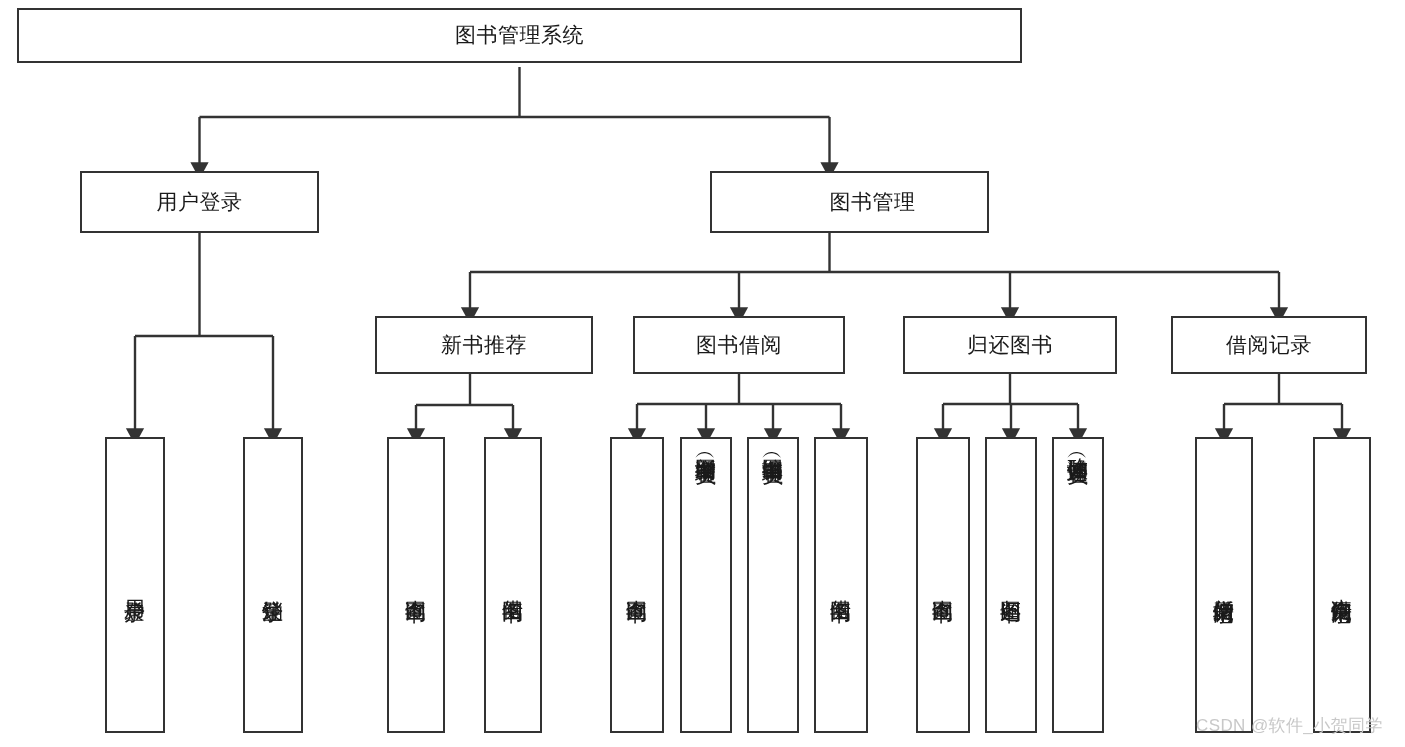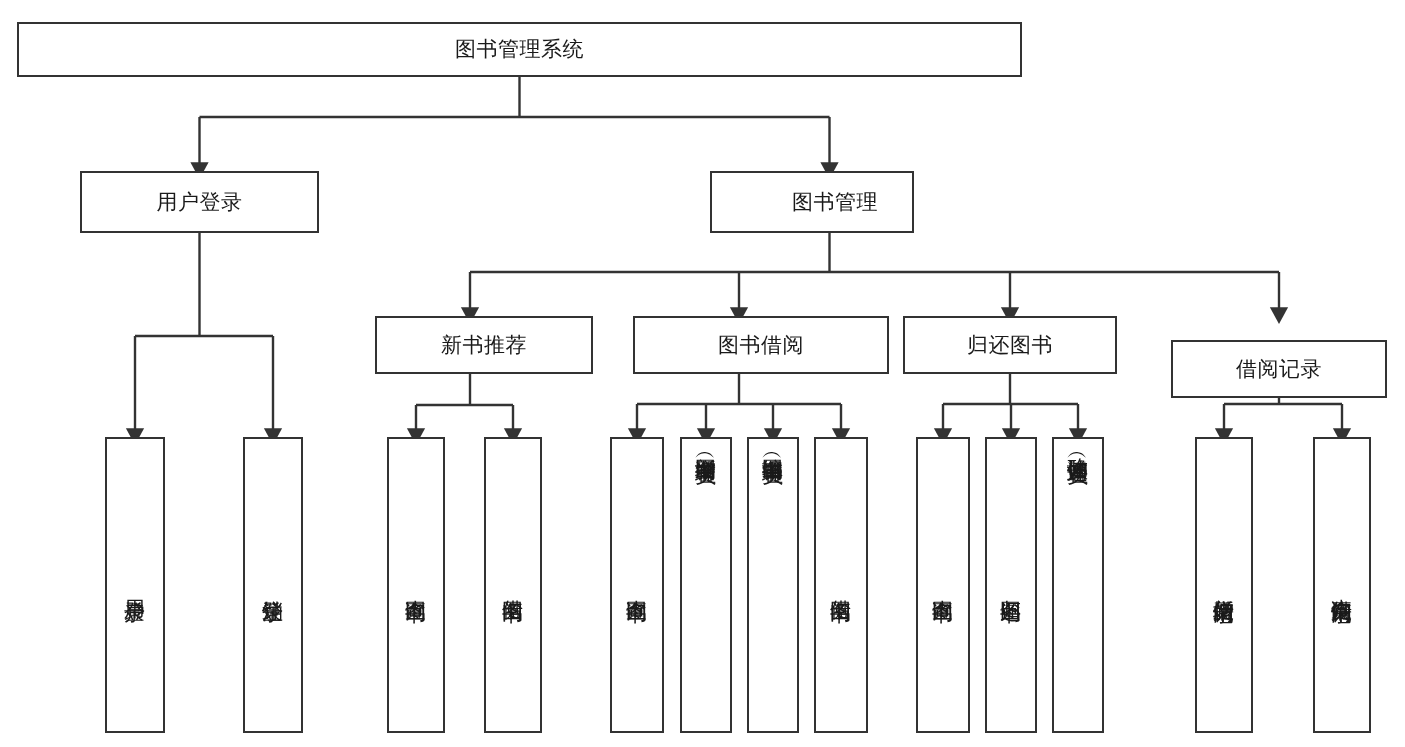--- a/index.html
+++ b/index.html
@@ -111,39 +111,39 @@
         <line x1="943" y1="404" x2="943" y2="436" stroke="#333333" stroke-width="2.4" marker-end="url(#arrow-head)"></line>
         <line x1="1011" y1="404" x2="1011" y2="436" stroke="#333333" stroke-width="2.4" marker-end="url(#arrow-head)"></line>
         <line x1="1078" y1="404" x2="1078" y2="436" stroke="#333333" stroke-width="2.4" marker-end="url(#arrow-head)"></line>
         <line x1="1279" y1="374" x2="1279" y2="404" stroke="#333333" stroke-width="2.4"></line>
         <line x1="1224" y1="404" x2="1342" y2="404" stroke="#333333" stroke-width="2.4"></line>
         <line x1="1224" y1="404" x2="1224" y2="436" stroke="#333333" stroke-width="2.4" marker-end="url(#arrow-head)"></line>
         <line x1="1342" y1="404" x2="1342" y2="436" stroke="#333333" stroke-width="2.4" marker-end="url(#arrow-head)"></line>
       </g>
   </svg>
   <div id="nodes-layer">
-      <div class="node horizontal centered" style="left: 17px; top: 22px; width: 1005px; height: 55px; border-color: rgb(51, 51, 51); background: rgb(255, 255, 255);">
+      <div class="node horizontal centered" style="left: 17px; top: 8px; width: 1005px; height: 55px; border-color: rgb(51, 51, 51); background: rgb(255, 255, 255);">
         <span class="node-label" style="color: rgb(26, 26, 26);">图书管理系统</span>
       </div>
       <div class="node horizontal centered" style="left: 80px; top: 171px; width: 239px; height: 62px; border-color: rgb(51, 51, 51); background: rgb(255, 255, 255);">
         <span class="node-label" style="color: rgb(26, 26, 26);">用户登录</span>
       </div>
-      <div class="node horizontal centered" style="left: 710px; top: 171px; width: 204px; height: 62px; border-color: rgb(51, 51, 51); background: rgb(255, 255, 255); padding-left: 46px;">
+      <div class="node horizontal centered" style="left: 710px; top: 171px; width: 279px; height: 62px; border-color: rgb(51, 51, 51); background: rgb(255, 255, 255); padding-left: 46px;">
         <span class="node-label" style="color: rgb(26, 26, 26);">图书管理</span>
       </div>
       <div class="node horizontal centered" style="left: 375px; top: 316px; width: 218px; height: 58px; border-color: rgb(51, 51, 51); background: rgb(255, 255, 255);">
         <span class="node-label" style="color: rgb(26, 26, 26);">新书推荐</span>
       </div>
-      <div class="node horizontal centered" style="left: 633px; top: 316px; width: 256px; height: 58px; border-color: rgb(51, 51, 51); background: rgb(255, 255, 255);">
+      <div class="node horizontal centered" style="left: 633px; top: 316px; width: 212px; height: 58px; border-color: rgb(51, 51, 51); background: rgb(255, 255, 255);">
         <span class="node-label" style="color: rgb(26, 26, 26);">图书借阅</span>
       </div>
       <div class="node horizontal centered" style="left: 903px; top: 316px; width: 214px; height: 58px; border-color: rgb(51, 51, 51); background: rgb(255, 255, 255);">
         <span class="node-label" style="color: rgb(26, 26, 26);">归还图书</span>
       </div>
-      <div class="node horizontal centered" style="left: 1171px; top: 316px; width: 216px; height: 58px; border-color: rgb(51, 51, 51); background: rgb(255, 255, 255); margin-top: 24px;">
+      <div class="node horizontal centered" style="left: 1171px; top: 316px; width: 196px; height: 58px; border-color: rgb(51, 51, 51); background: rgb(255, 255, 255);">
         <span class="node-label" style="color: rgb(26, 26, 26);">借阅记录</span>
       </div>
       <div class="node vertical centered" style="left: 105px; top: 437px; width: 60px; height: 296px; border-color: rgb(51, 51, 51); background: rgb(255, 255, 255);">
         <span class="node-label" style="color: rgb(26, 26, 26);">用户登录</span>
       </div>
       <div class="node vertical centered" style="left: 243px; top: 437px; width: 60px; height: 296px; border-color: rgb(51, 51, 51); background: rgb(255, 255, 255);">
         <span class="node-label" style="color: rgb(26, 26, 26);">注销登录</span>
       </div>
       <div class="node vertical centered" style="left: 387px; top: 437px; width: 58px; height: 296px; border-color: rgb(51, 51, 51); background: rgb(255, 255, 255);">
         <span class="node-label" style="color: rgb(26, 26, 26);">查询图书</span>
@@ -172,13 +172,14 @@
       <div class="node vertical" style="left: 1052px; top: 437px; width: 52px; height: 296px; border-color: rgb(51, 51, 51); background: rgb(255, 255, 255);">
         <span class="node-label" style="color: rgb(26, 26, 26);">确认归还（管理员）</span>
       </div>
       <div class="node vertical centered" style="left: 1195px; top: 437px; width: 58px; height: 296px; border-color: rgb(51, 51, 51); background: rgb(255, 255, 255);">
         <span class="node-label" style="color: rgb(26, 26, 26);">新增借阅记录</span>
       </div>
       <div class="node vertical centered" style="left: 1313px; top: 437px; width: 58px; height: 296px; border-color: rgb(51, 51, 51); background: rgb(255, 255, 255);">
         <span class="node-label" style="color: rgb(26, 26, 26);">查询借阅记录</span>
       </div>
     </div>
+  <div id="watermark" style="left: 1196px; top: 714px; color: rgb(200, 200, 200);">CSDN @软件_小贺同学</div>
 </div>
 
 </body></html>

